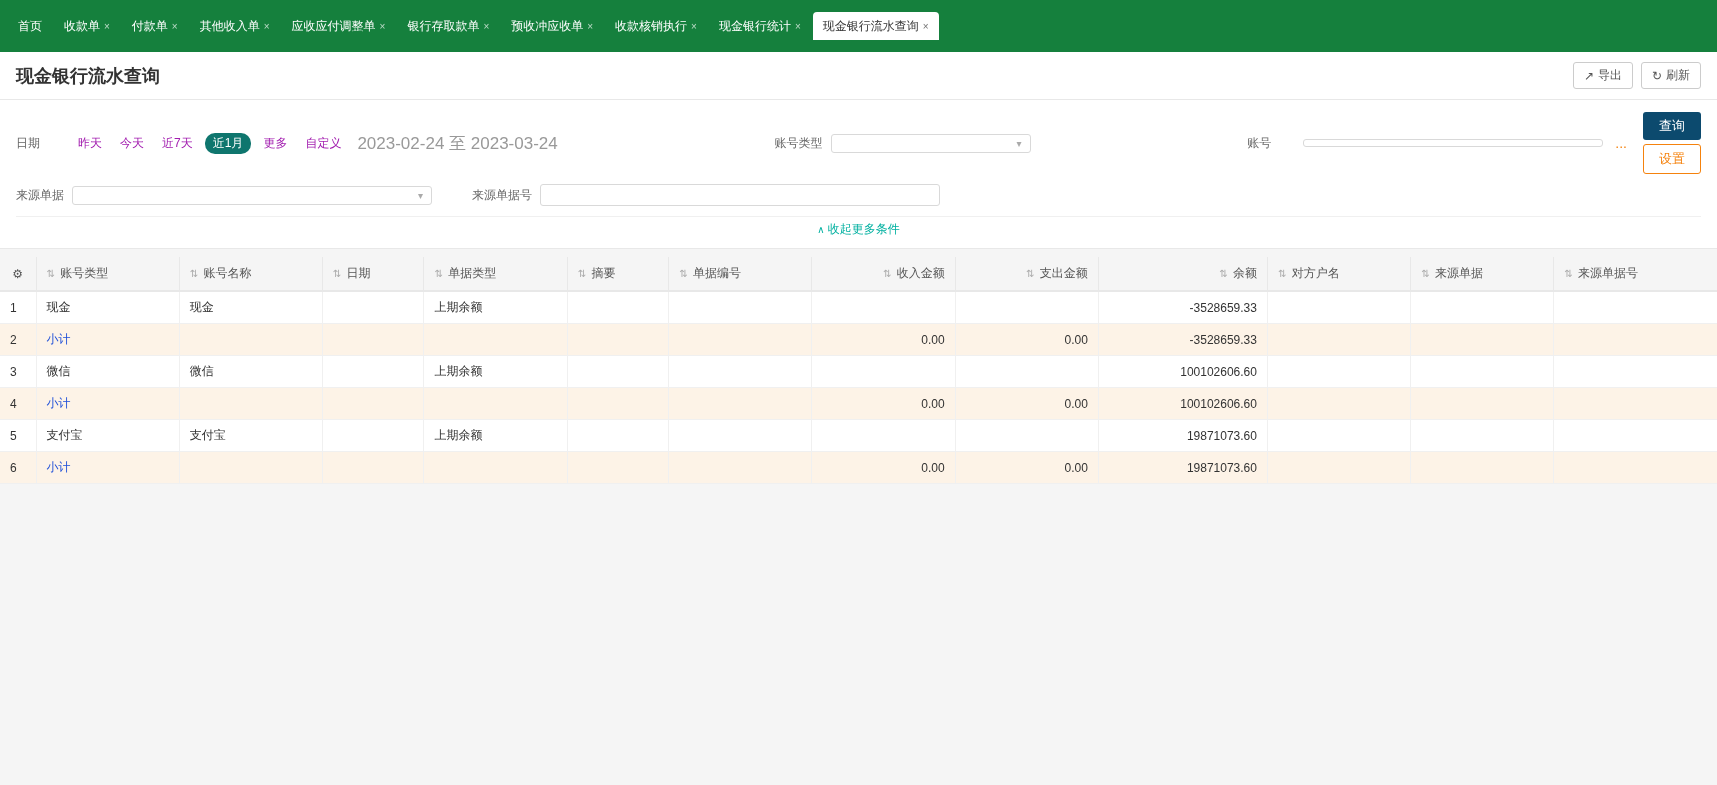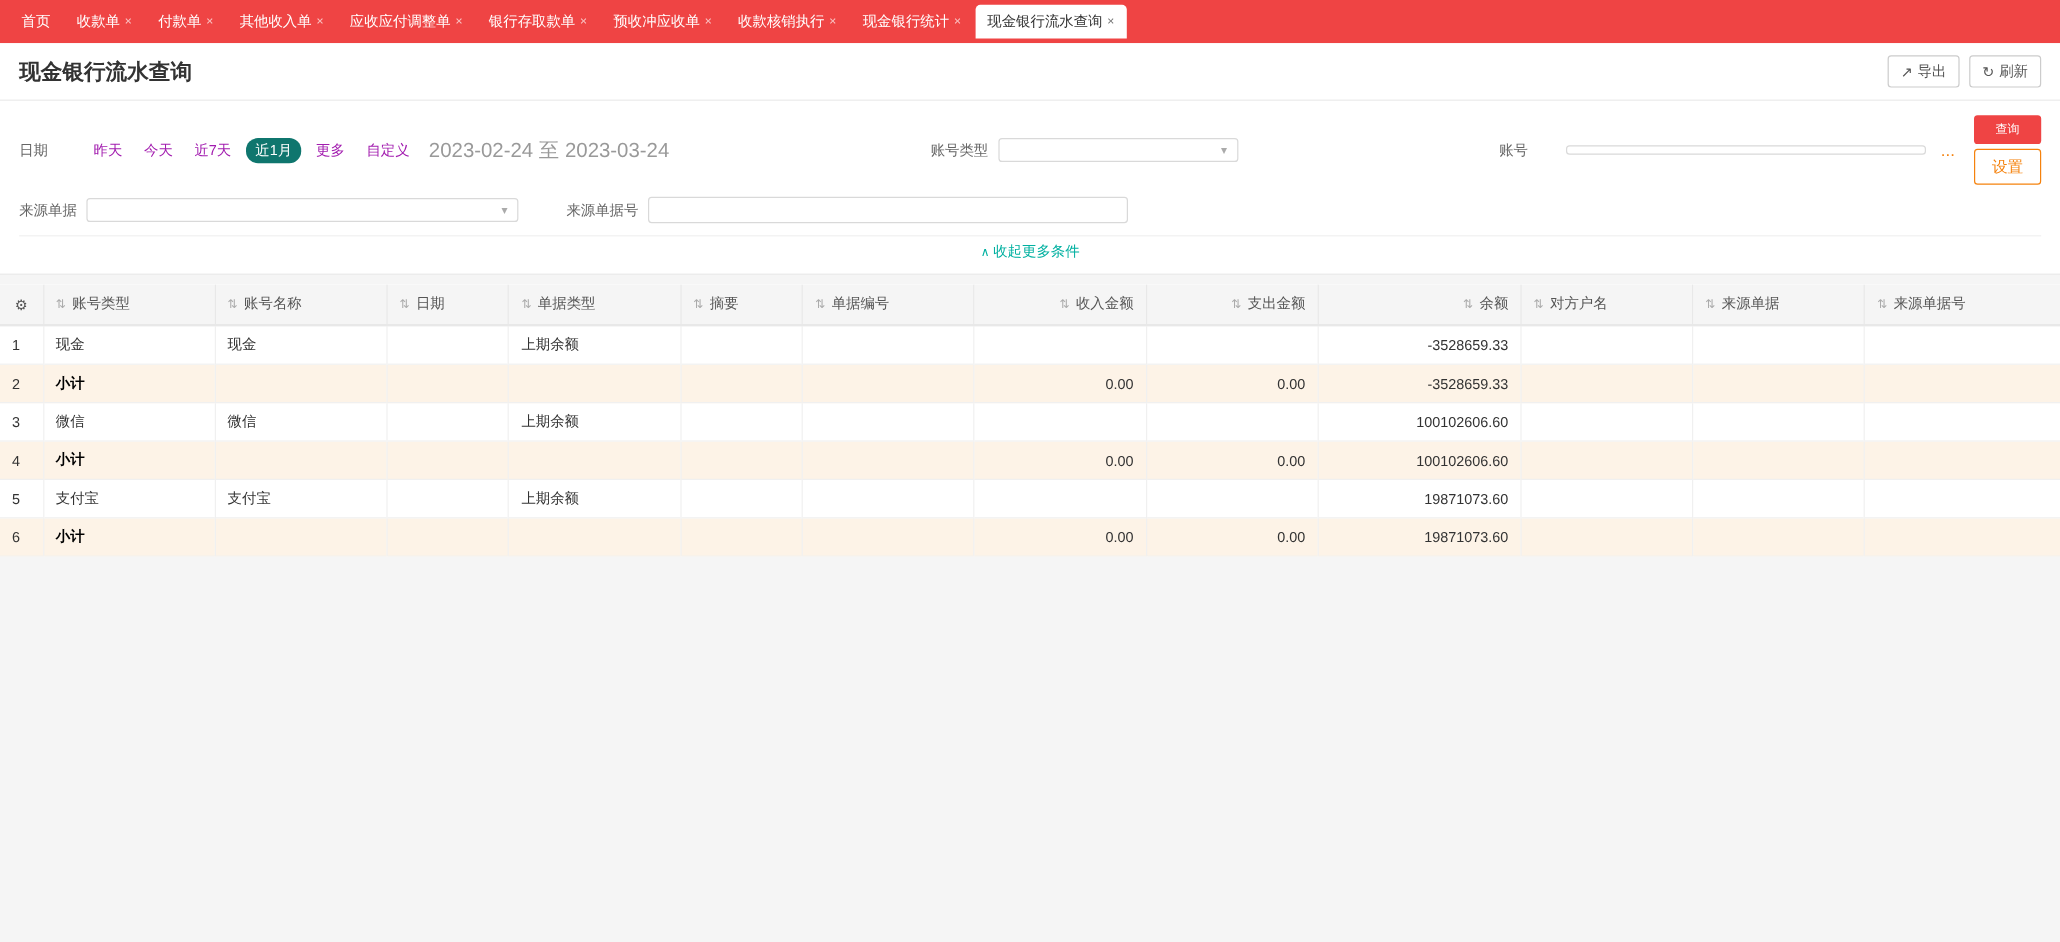--- a/index.html
+++ b/index.html
@@ -2,22 +2,22 @@
 <html><head>
   <meta charset="utf-8">
   <style>
     * { margin: 0; padding: 0; box-sizing: border-box; }
     body { font-family: 'Microsoft YaHei', Arial, sans-serif; font-size: 12px; background: #f5f5f5; color: #333; }
 
     
     .top-nav {
       display: flex;
       align-items: center;
-      background: #ef4444;
-      height: 36px;
+      background: #15803d;
+      height: 52px;
       padding: 0 8px;
       gap: 2px;
       overflow: hidden;
     }
     .nav-tab {
       display: flex;
       align-items: center;
       padding: 0 10px;
       height: 28px;
       border-radius: 4px 4px 0 0;
@@ -137,27 +137,27 @@
       font-size: 12px;
       outline: none;
     }
     .filter-more-dots {
       color: #f5820d;
       font-size: 14px;
       cursor: pointer;
       margin-left: 4px;
     }
     .btn-query {
-      background: #ef4444;
+      background: #0c4a6e;
       color: #fff;
       border: none;
       border-radius: 3px;
       padding: 5px 16px;
       cursor: pointer;
-      font-size: 10px;
+      font-size: 13px;
     }
     .btn-settings {
       background: #fff;
       color: #f5820d;
       border: 1px solid #f5820d;
       border-radius: 3px;
       padding: 5px 14px;
       cursor: pointer;
       font-size: 13px;
     }
@@ -208,21 +208,21 @@
     tbody tr.subtotal {
       background: #fdf3e7;
     }
     tbody td {
       padding: 7px 10px;
       color: #333;
       border-right: 1px solid #f0f0f0;
       white-space: nowrap;
     }
     tbody td:last-child { border-right: none; }
-    .td-orange { color: #000000; font-weight: bold; }
+    .td-orange { color: #1d4ed8; }
     .td-number { text-align: right; }
 
     .th-settings-icon {
       width: 36px;
       text-align: center;
     }
 
     
     .chevron-down { font-size: 10px; color: #aaa; }
     .caret-up { font-size: 10px; color: #00b0a0; margin-right: 3px; }

